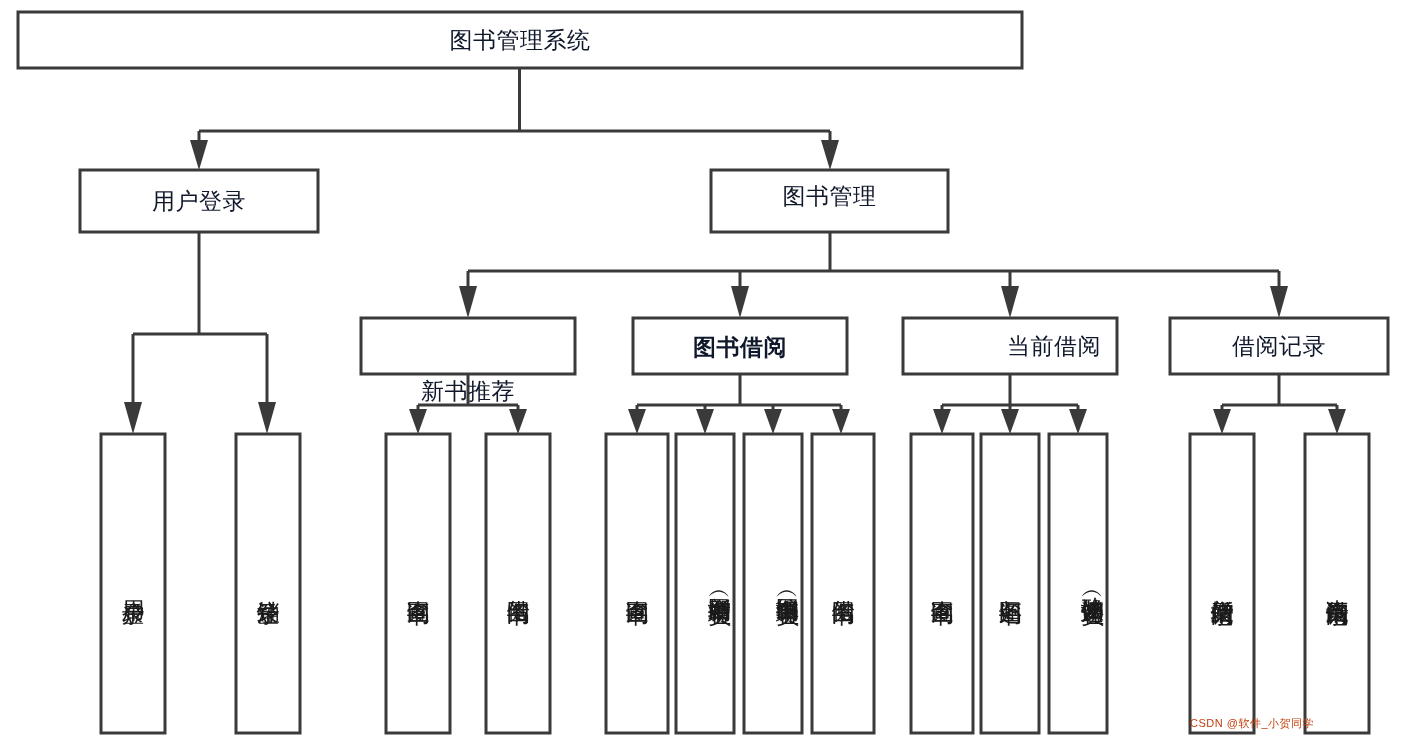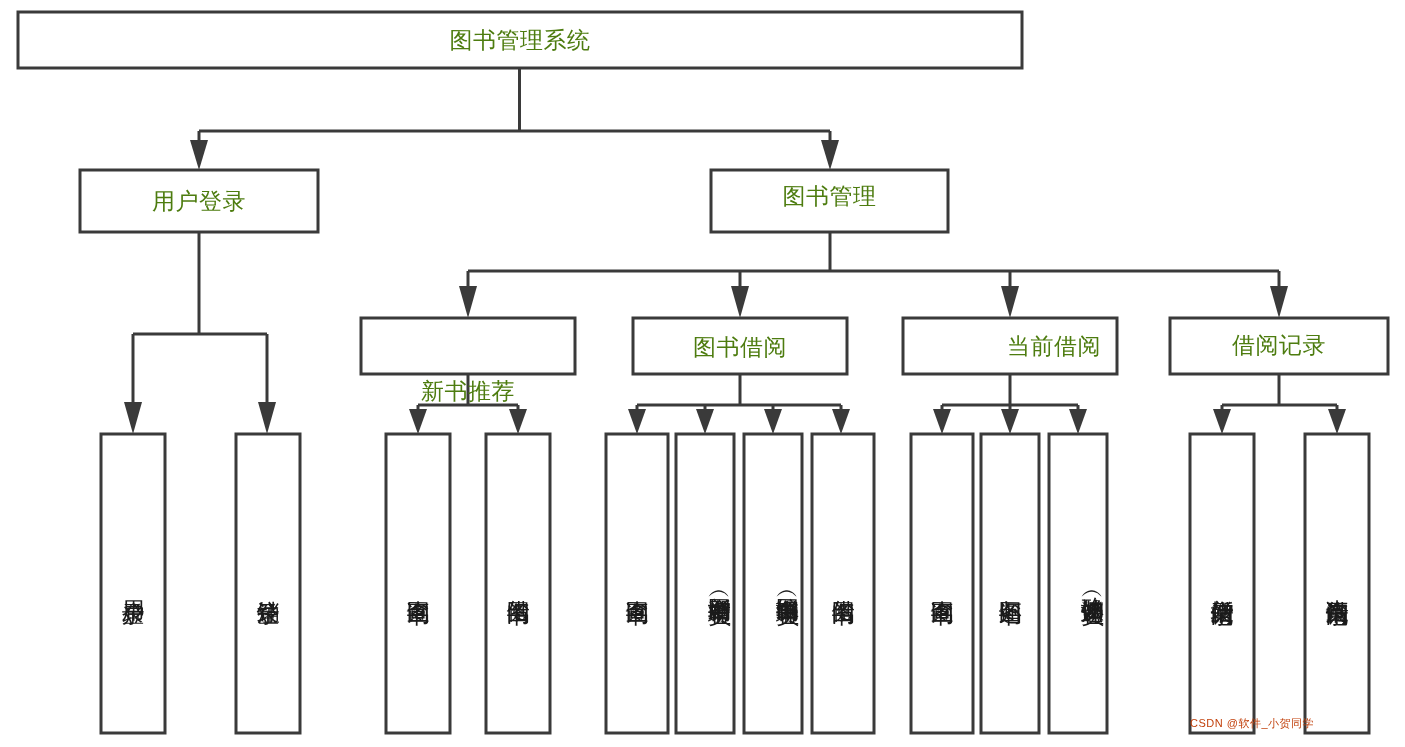--- a/index.html
+++ b/index.html
@@ -39,21 +39,21 @@
   .arrowhead {
     fill: #3a3a3a;
     stroke: none;
   }
   .node-label-h {
     position: absolute;
     display: flex;
     align-items: center;
     justify-content: center;
     text-align: center;
-    color: #4d7c0f;
+    color: #0f172a;
     font-size: 23px;
     line-height: 1.15;
     letter-spacing: 0.5px;
     white-space: nowrap;
     pointer-events: none;
   }
   .node-label-v {
     position: absolute;
     display: flex;
     align-items: center;
@@ -189,23 +189,23 @@
     <rect class="node-box" x="1190" y="434" width="64" height="299"></rect>
     <rect class="node-box" x="1305" y="434" width="64" height="299"></rect>
   </svg>
 
   <div class="node-label-h" style="left:18px; top:12px; width:1004px; height:56px;">图书管理系统</div>
 
   <div class="node-label-h" style="left:80px; top:170px; width:238px; height:62px;">用户登录</div>
   <div class="node-label-h" style="left:711px; top:170px; width:237px; height:52px;">图书管理</div>
 
   <div class="node-label-h" style="left:361px; top:318px; width:214px; height:56px;margin-top:45px;">新书推荐</div>
-  <div class="node-label-h" style="left:633px; top:318px; width:214px; height:58px;">图书借阅</div>
+  <div class="node-label-h" style="left:633px; top:318px; width:214px; height:58px;font-weight:bold;">图书借阅</div>
   <div class="node-label-h" style="left:903px; top:318px; width:214px; height:56px;padding-left:44px;">当前借阅</div>
-  <div class="node-label-h" style="left:1170px; top:318px; width:218px; height:56px;font-family:Liberation Serif, serif;">借阅记录</div>
+  <div class="node-label-h" style="left:1170px; top:318px; width:218px; height:56px;">借阅记录</div>
 
   <div class="node-label-v" style="left:101px; top:434px; width:64px; height:299px;">用户登录</div>
   <div class="node-label-v" style="left:236px; top:434px; width:64px; height:299px;">注销登录</div>
 
   <div class="node-label-v" style="left:386px; top:434px; width:64px; height:299px;">查询图书</div>
   <div class="node-label-v" style="left:486px; top:434px; width:64px; height:299px;">借阅图书</div>
 
   <div class="node-label-v" style="left:606px; top:434px; width:62px; height:299px;">查询图书</div>
   <div class="node-label-v" style="left:676px; top:438px; width:58px; height:291px; align-items:flex-start;">新增图书（管理员）</div>
   <div class="node-label-v" style="left:744px; top:438px; width:58px; height:291px; align-items:flex-start;">编辑图书（管理员）</div>

